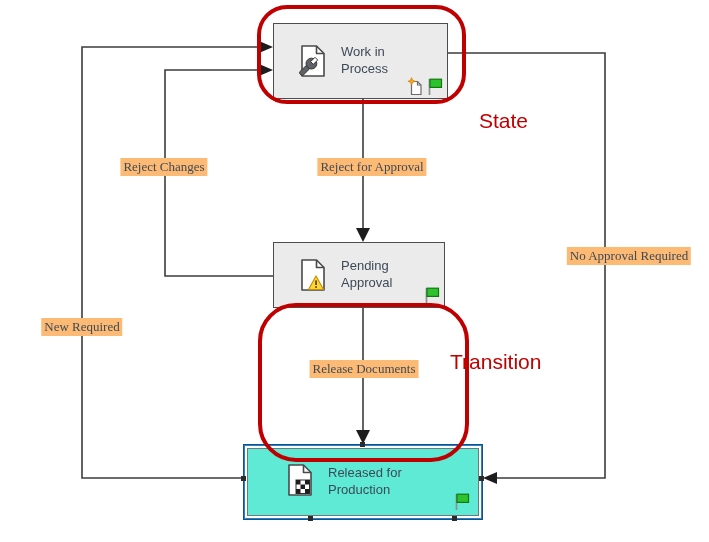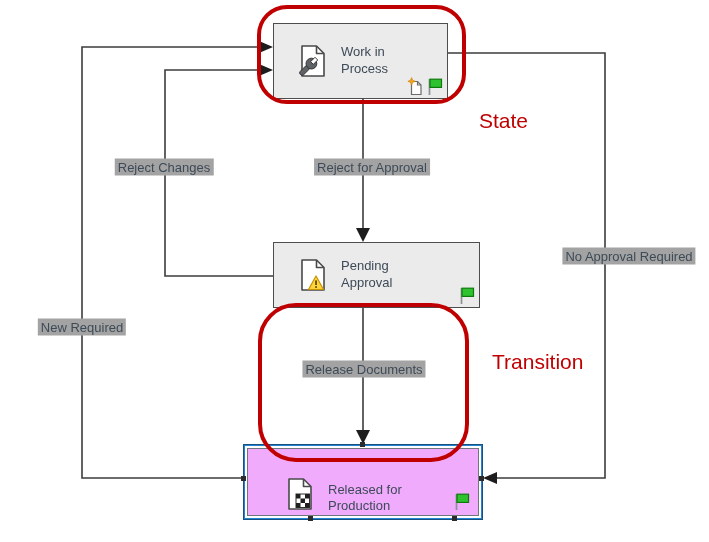--- a/index.html
+++ b/index.html
@@ -24,44 +24,44 @@
   .wrap82{width:86px;}
   .badges{position:absolute;right:3px;bottom:2px;display:flex;gap:2px;line-height:0;}
 
   
   .released-frame{
     position:absolute;left:243px;top:444px;width:240px;height:76px;z-index:2;
     box-sizing:border-box;background:#2383d2;border:1px solid #17527e;padding:3px;
   }
   .released-inner{
     position:relative;width:100%;height:100%;box-sizing:border-box;
-    background:#f0abfc;border:1px solid #6f767c;outline:2px solid #ffffff;
-    display:flex;align-items:flex-end;
+    background:#5eead4;border:1px solid #6f767c;outline:2px solid #ffffff;
+    display:flex;align-items:center;
   }
   .released-inner .doc-icon{margin-left:36px;}
   .handle{position:absolute;width:5px;height:5px;background:#2b2b2b;z-index:3;}
 
   .edge-label{
     position:absolute;z-index:3;transform:translate(-50%,-50%);
-    background:#a3a3a3;padding:1px 3px;white-space:nowrap;
-    font-size:13px;color:#3d4a57;
+    background:#fdba74;padding:1px 3px;white-space:nowrap;
+    font-size:13px;color:#3d4a57;font-family:Liberation Serif, serif;
   }
 
   .callout{
     position:absolute;z-index:4;border:4.5px solid #c00000;box-sizing:border-box;
     background:transparent;pointer-events:none;
   }
   .callout.state-rect{left:257px;top:5px;width:209px;height:99px;border-radius:30px;}
   .callout.transition-rect{left:258px;top:303px;width:211px;height:159px;border-radius:38px;}
   .callout-label{
     position:absolute;z-index:4;color:#c00000;font-size:21px;letter-spacing:0px;
     white-space:nowrap;
   }
   .callout-label.state-text{left:479px;top:101px;margin-top:8px;}
-  .callout-label.transition-text{left:492px;top:350px;}
+  .callout-label.transition-text{left:450px;top:350px;}
 </style>
 </head>
 <body>
 
 <div class="stage">
 
   <svg class="wires" width="709" height="542" viewBox="0 0 709 542">
 
     <polyline points="243,478 82,478 82,47 261,47"></polyline>
     <polygon points="273,47 259,41 259,53"></polygon>
@@ -102,21 +102,21 @@
       </span>
       <span>
         <svg width="18" height="19" viewBox="0 0 18 19">
           <line x1="3.5" y1="2" x2="3.5" y2="18" stroke="#8a9096" stroke-width="1.7"></line>
           <rect x="4" y="2.2" width="11.5" height="8.2" fill="#2EC22E" stroke="#0E7A0E" stroke-width="1.2"></rect>
         </svg>
       </span>
     </span>
   </div>
 
-  <div class="state-box" style="left:273px;top:242px;width:207px;height:66px;">
+  <div class="state-box" style="left:273px;top:242px;width:172px;height:66px;">
     <span class="doc-icon">
       <svg width="31" height="34" viewBox="0 0 31 34">
         <path d="M5 2 H19.5 L27 9.5 V32 H5 Z" fill="#ffffff" stroke="#4a4a4a" stroke-width="1.6" stroke-linejoin="round"></path>
         <path d="M19.5 2 V9.5 H27" fill="none" stroke="#4a4a4a" stroke-width="1.6" stroke-linejoin="round"></path>
         <g transform="translate(11,17)">
           <path d="M8 1 L15.5 14.5 H0.5 Z" fill="#FFD43B" stroke="#C79100" stroke-width="1.2" stroke-linejoin="round"></path>
           <rect x="7.2" y="5.4" width="1.7" height="4.6" fill="#5a4500"></rect>
           <rect x="7.2" y="11.2" width="1.7" height="1.7" fill="#5a4500"></rect>
         </g>
       </svg>

